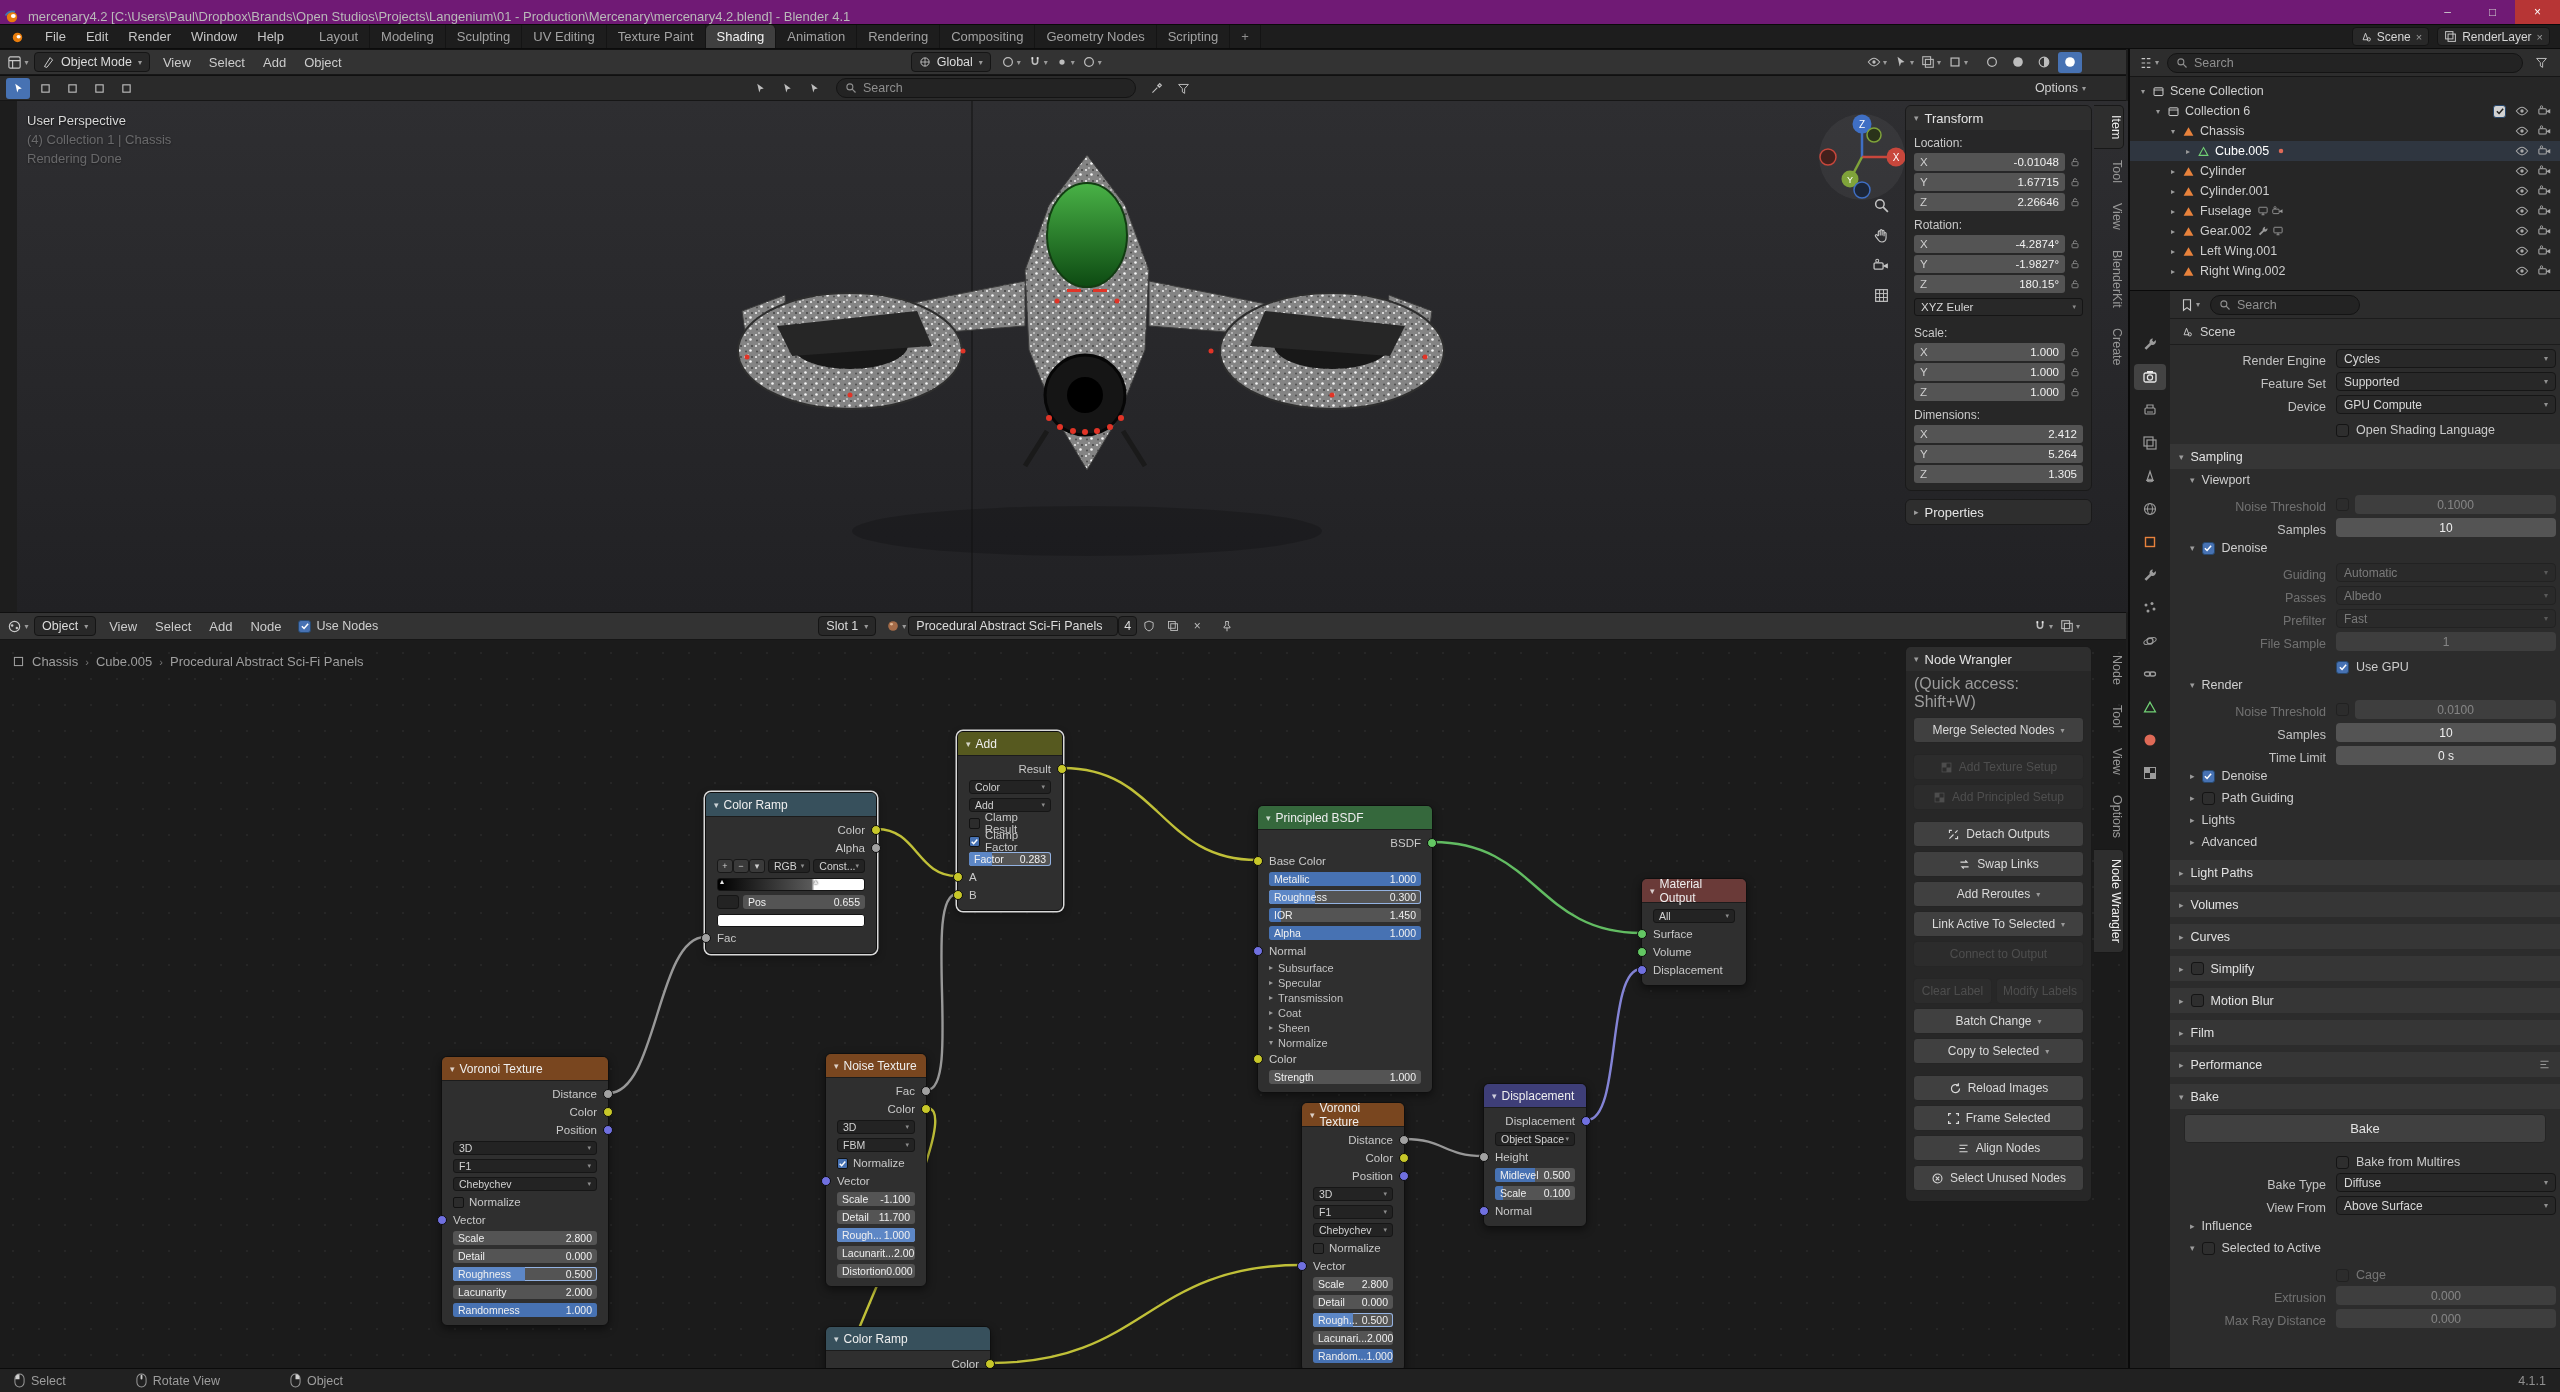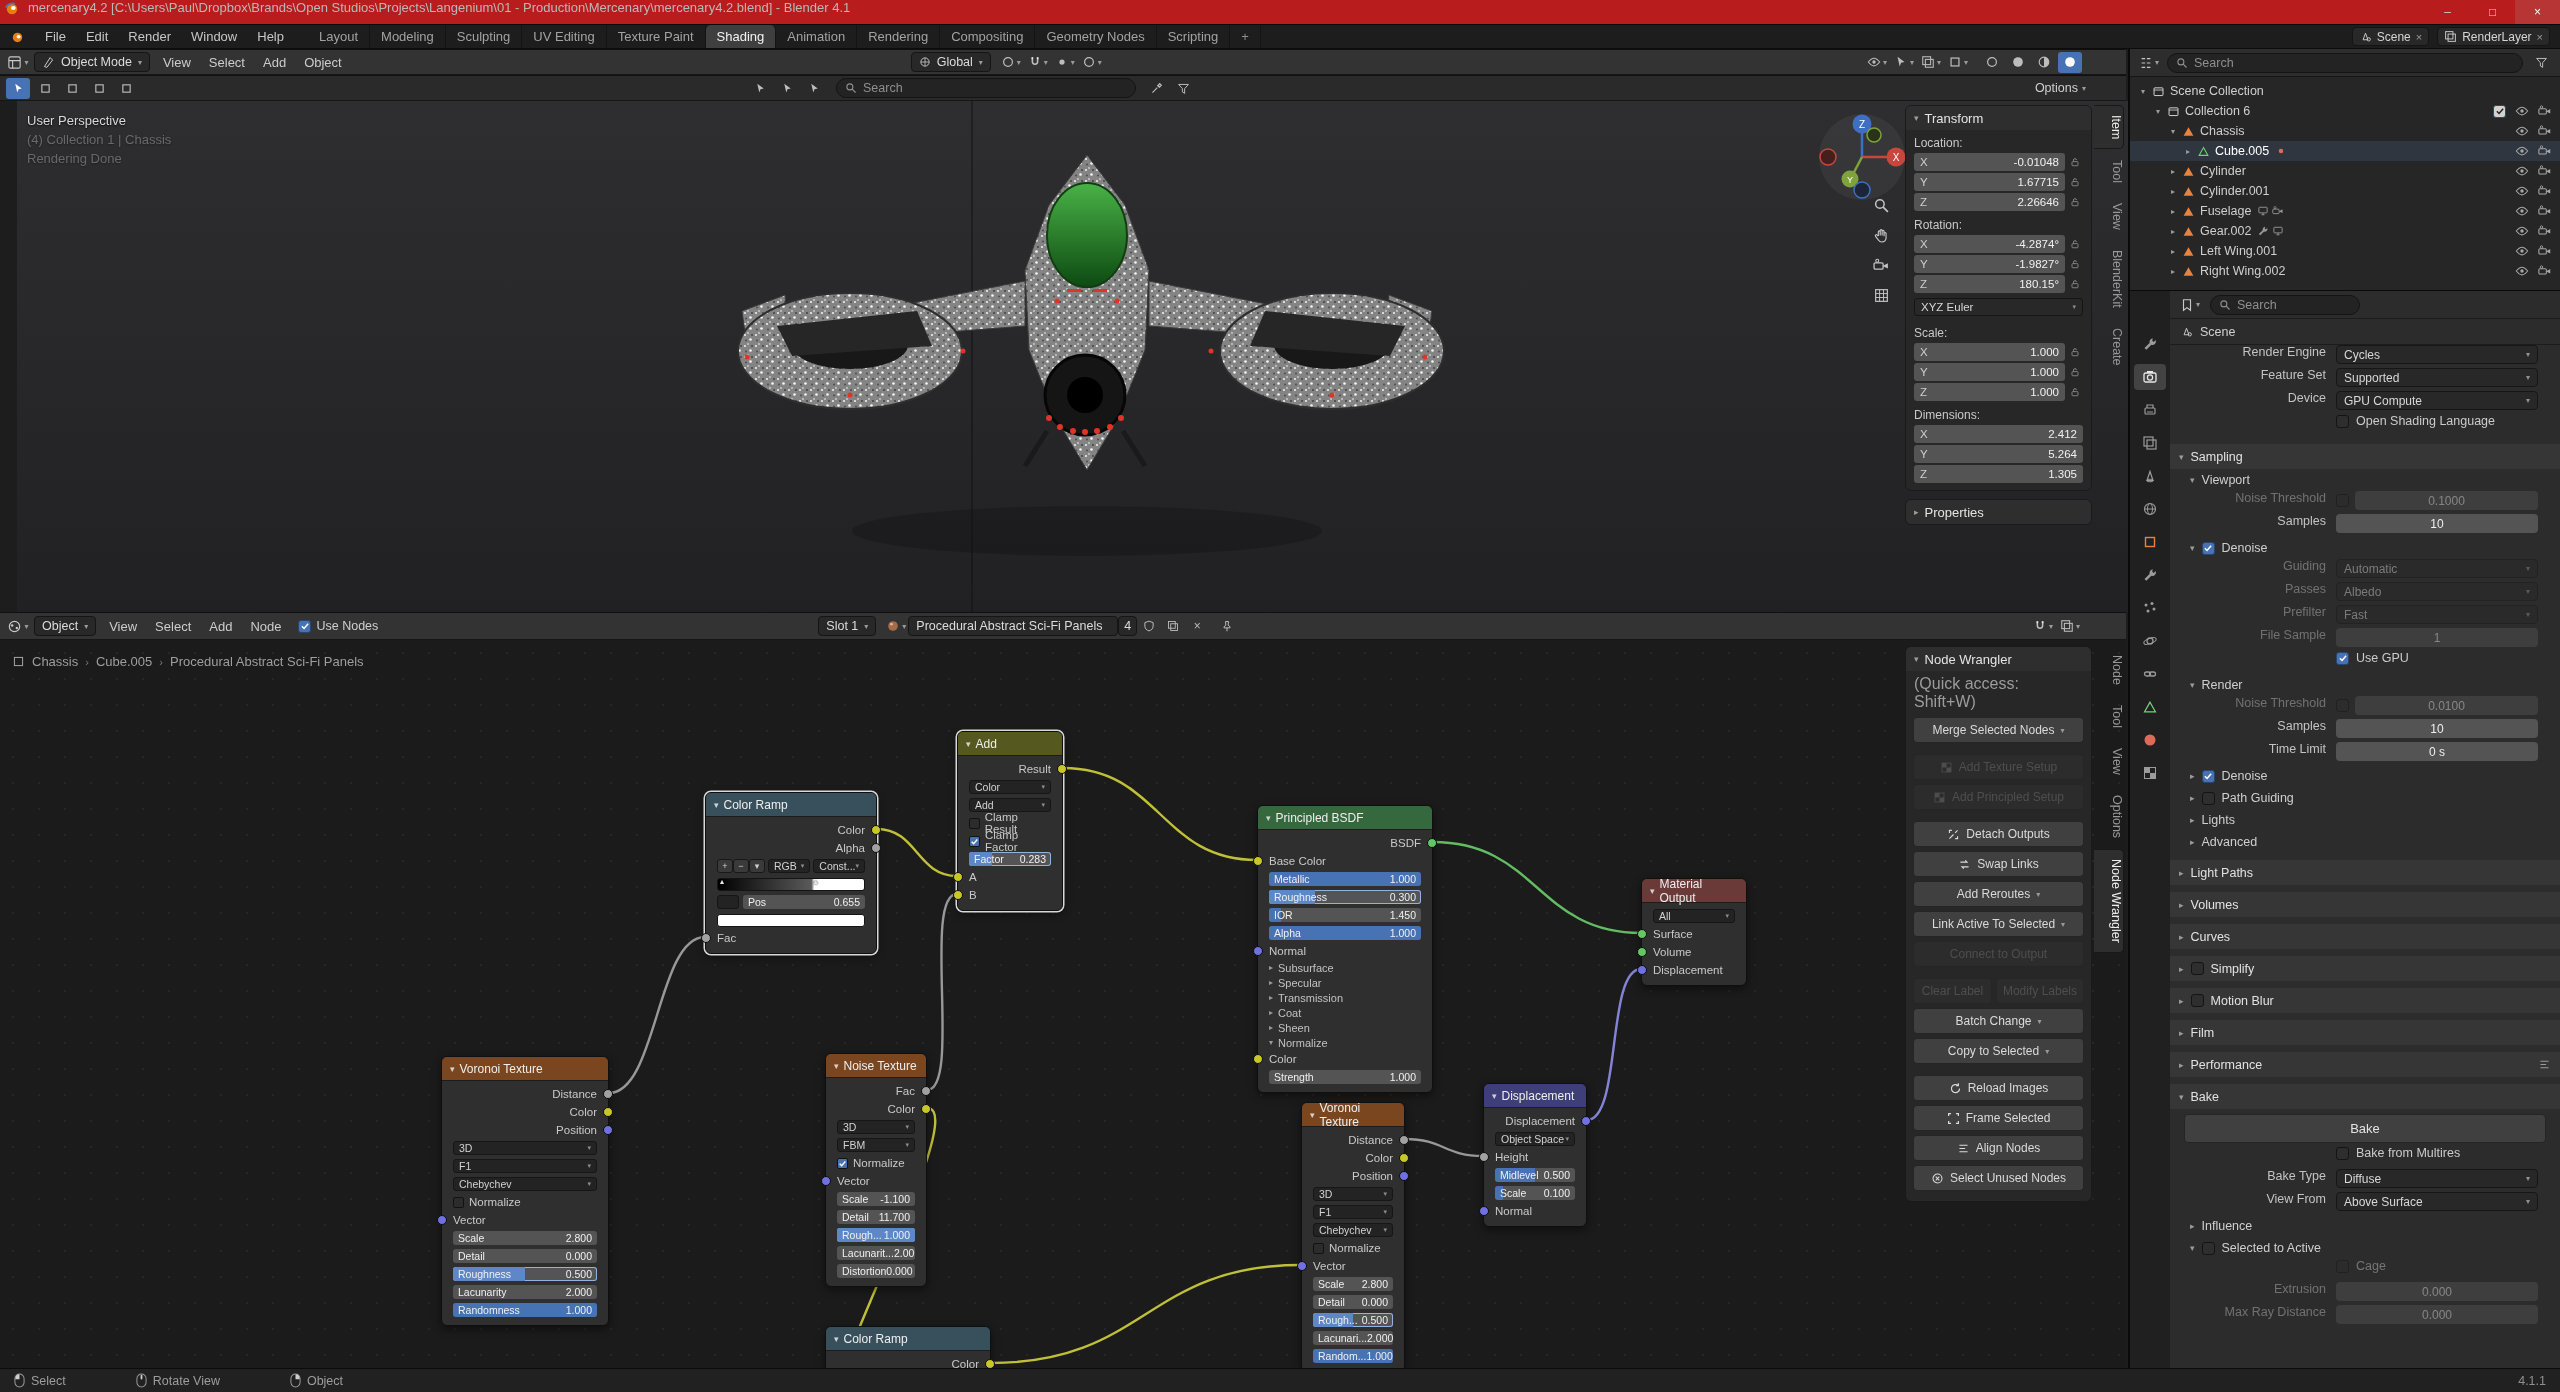--- a/index.html
+++ b/index.html
@@ -3,21 +3,21 @@
 <meta charset="utf-8">
 <style>
   *{margin:0;padding:0;box-sizing:border-box;user-select:none;cursor:default}
   html,body{width:2560px;height:1392px;overflow:hidden;background:#101010}
   body{font-family:"Liberation Sans",sans-serif;color:#d4d4d4;font-size:14px}
   #root{position:absolute;inset:0;width:2560px;height:1392px;background:#1d1d1d}
   .flex{display:flex;align-items:center}
   svg{display:block}
 
   
-  #titlebar{position:absolute;left:0;top:0;width:2560px;height:25px;background:#b91c1c;display:flex;align-items:flex-start;border-bottom:1px solid #0a0a0a}
+  #titlebar{position:absolute;left:0;top:0;width:2560px;height:25px;background:#701a75;display:flex;align-items:flex-end;border-bottom:1px solid #0a0a0a}
   #titlebar .logo{width:24px;display:flex;justify-content:center}
   #title-text{font-size:13px;color:#b9b9b9;margin-left:4px;white-space:nowrap}
   #win-controls{margin-left:auto;display:flex;height:100%}
   .winbtn{width:45px;height:100%;display:flex;align-items:center;justify-content:center;font-size:12px;color:#cfcfcf}
   .winbtn.close{background:#b73535;color:#fff}
 
   
   #topbar{position:absolute;left:0;top:25px;width:2560px;height:24px;background:#1d1d1d;display:flex;align-items:stretch;border-bottom:1px solid #0c0c0c}
   .menu-item{padding:0 10px;display:flex;align-items:center;font-size:13px;color:#c6c6c6}
   #workspaces{display:flex;margin-left:14px}
@@ -117,21 +117,21 @@
   .o-badges{display:flex;gap:3px;margin-left:6px;color:#9a9a9a}
   .o-right{position:absolute;right:8px;display:flex;gap:9px;align-items:center;color:#a8a8a8}
 
   #properties{position:absolute;left:2128px;top:291px;width:432px;height:1077px;background:#2c2c2c;border-left:2px solid #0a0a0a;overflow:hidden}
   #prop-tabs{position:absolute;left:0;top:0;width:40px;height:100%;background:#202020;display:flex;flex-direction:column;align-items:center;padding-top:40px;gap:7px}
   .ptab{width:32px;height:26px;border-radius:4px;display:flex;align-items:center;justify-content:center;color:#9b9b9b}
   .ptab.active{background:#434343;color:#e8e8e8}
   #prop-main{position:absolute;left:40px;top:0;right:0;bottom:0}
   #prop-header{height:28px;display:flex;align-items:center;gap:8px;padding:0 8px;border-bottom:1px solid #1c1c1c}
   #prop-crumb{height:26px;display:flex;align-items:center;gap:7px;padding:0 10px;font-size:12.5px;color:#d0d0d0;border-bottom:1px solid #1c1c1c}
-  .p-row{height:23px;display:flex;align-items:flex-start;padding:0 22px 0 8px}
+  .p-row{height:23px;display:flex;align-items:flex-end;padding:0 4px 0 8px}
   .p-label{width:158px;text-align:right;padding-right:10px;font-size:12.5px;color:#c3c3c3;flex:none}
   .p-widget{flex:1;display:flex;align-items:center;gap:6px}
   .p-select{flex:1;background:#282828;border:1px solid #161616;border-radius:4px;height:19px;display:flex;align-items:center;padding:0 7px;font-size:12px;color:#d8d8d8}
   .p-select .car{margin-left:auto;font-size:8px;color:#909090}
   .p-field{flex:1;background:#545454;border-radius:4px;height:19px;display:flex;align-items:center;justify-content:center;font-size:12px;color:#efefef}
   .p-sec{height:25px;display:flex;align-items:center;gap:7px;background:#363636;margin-top:7px;padding:0 9px;font-size:12.5px;color:#e2e2e2}
   .p-sec .tw,.p-sub .tw{font-size:9px;color:#9c9c9c}
   .p-sub{height:22px;display:flex;align-items:center;gap:7px;padding:0 9px 0 20px;font-size:12.5px;color:#cfcfcf}
   .p-check{display:flex;align-items:center;gap:7px;font-size:12.5px;color:#cbcbcb}
   .dim{opacity:.45}

